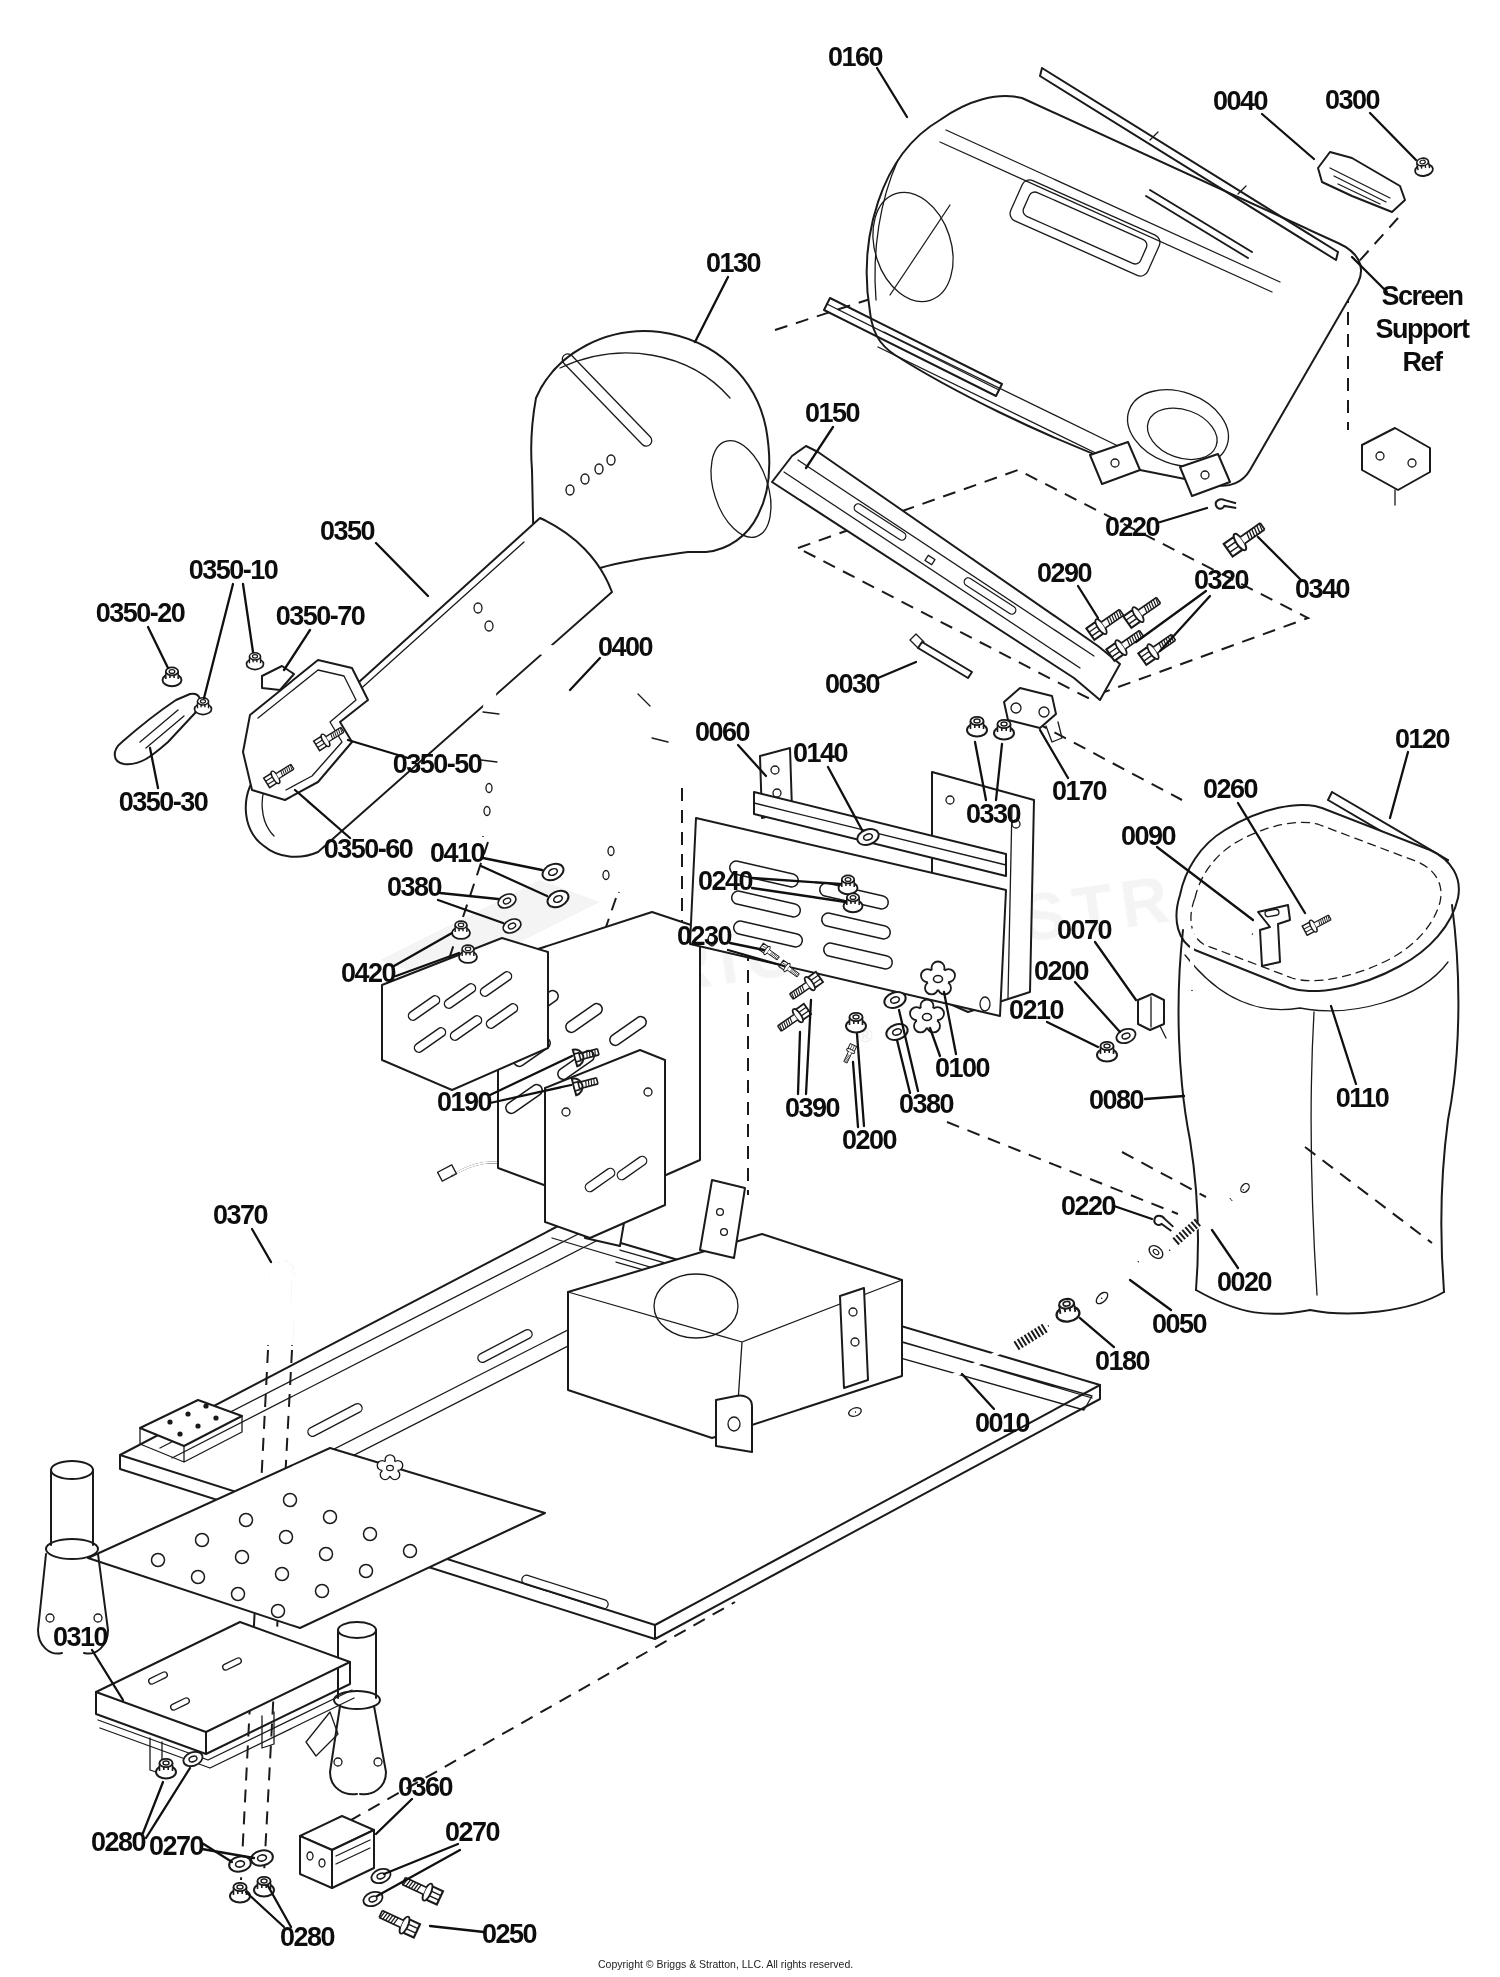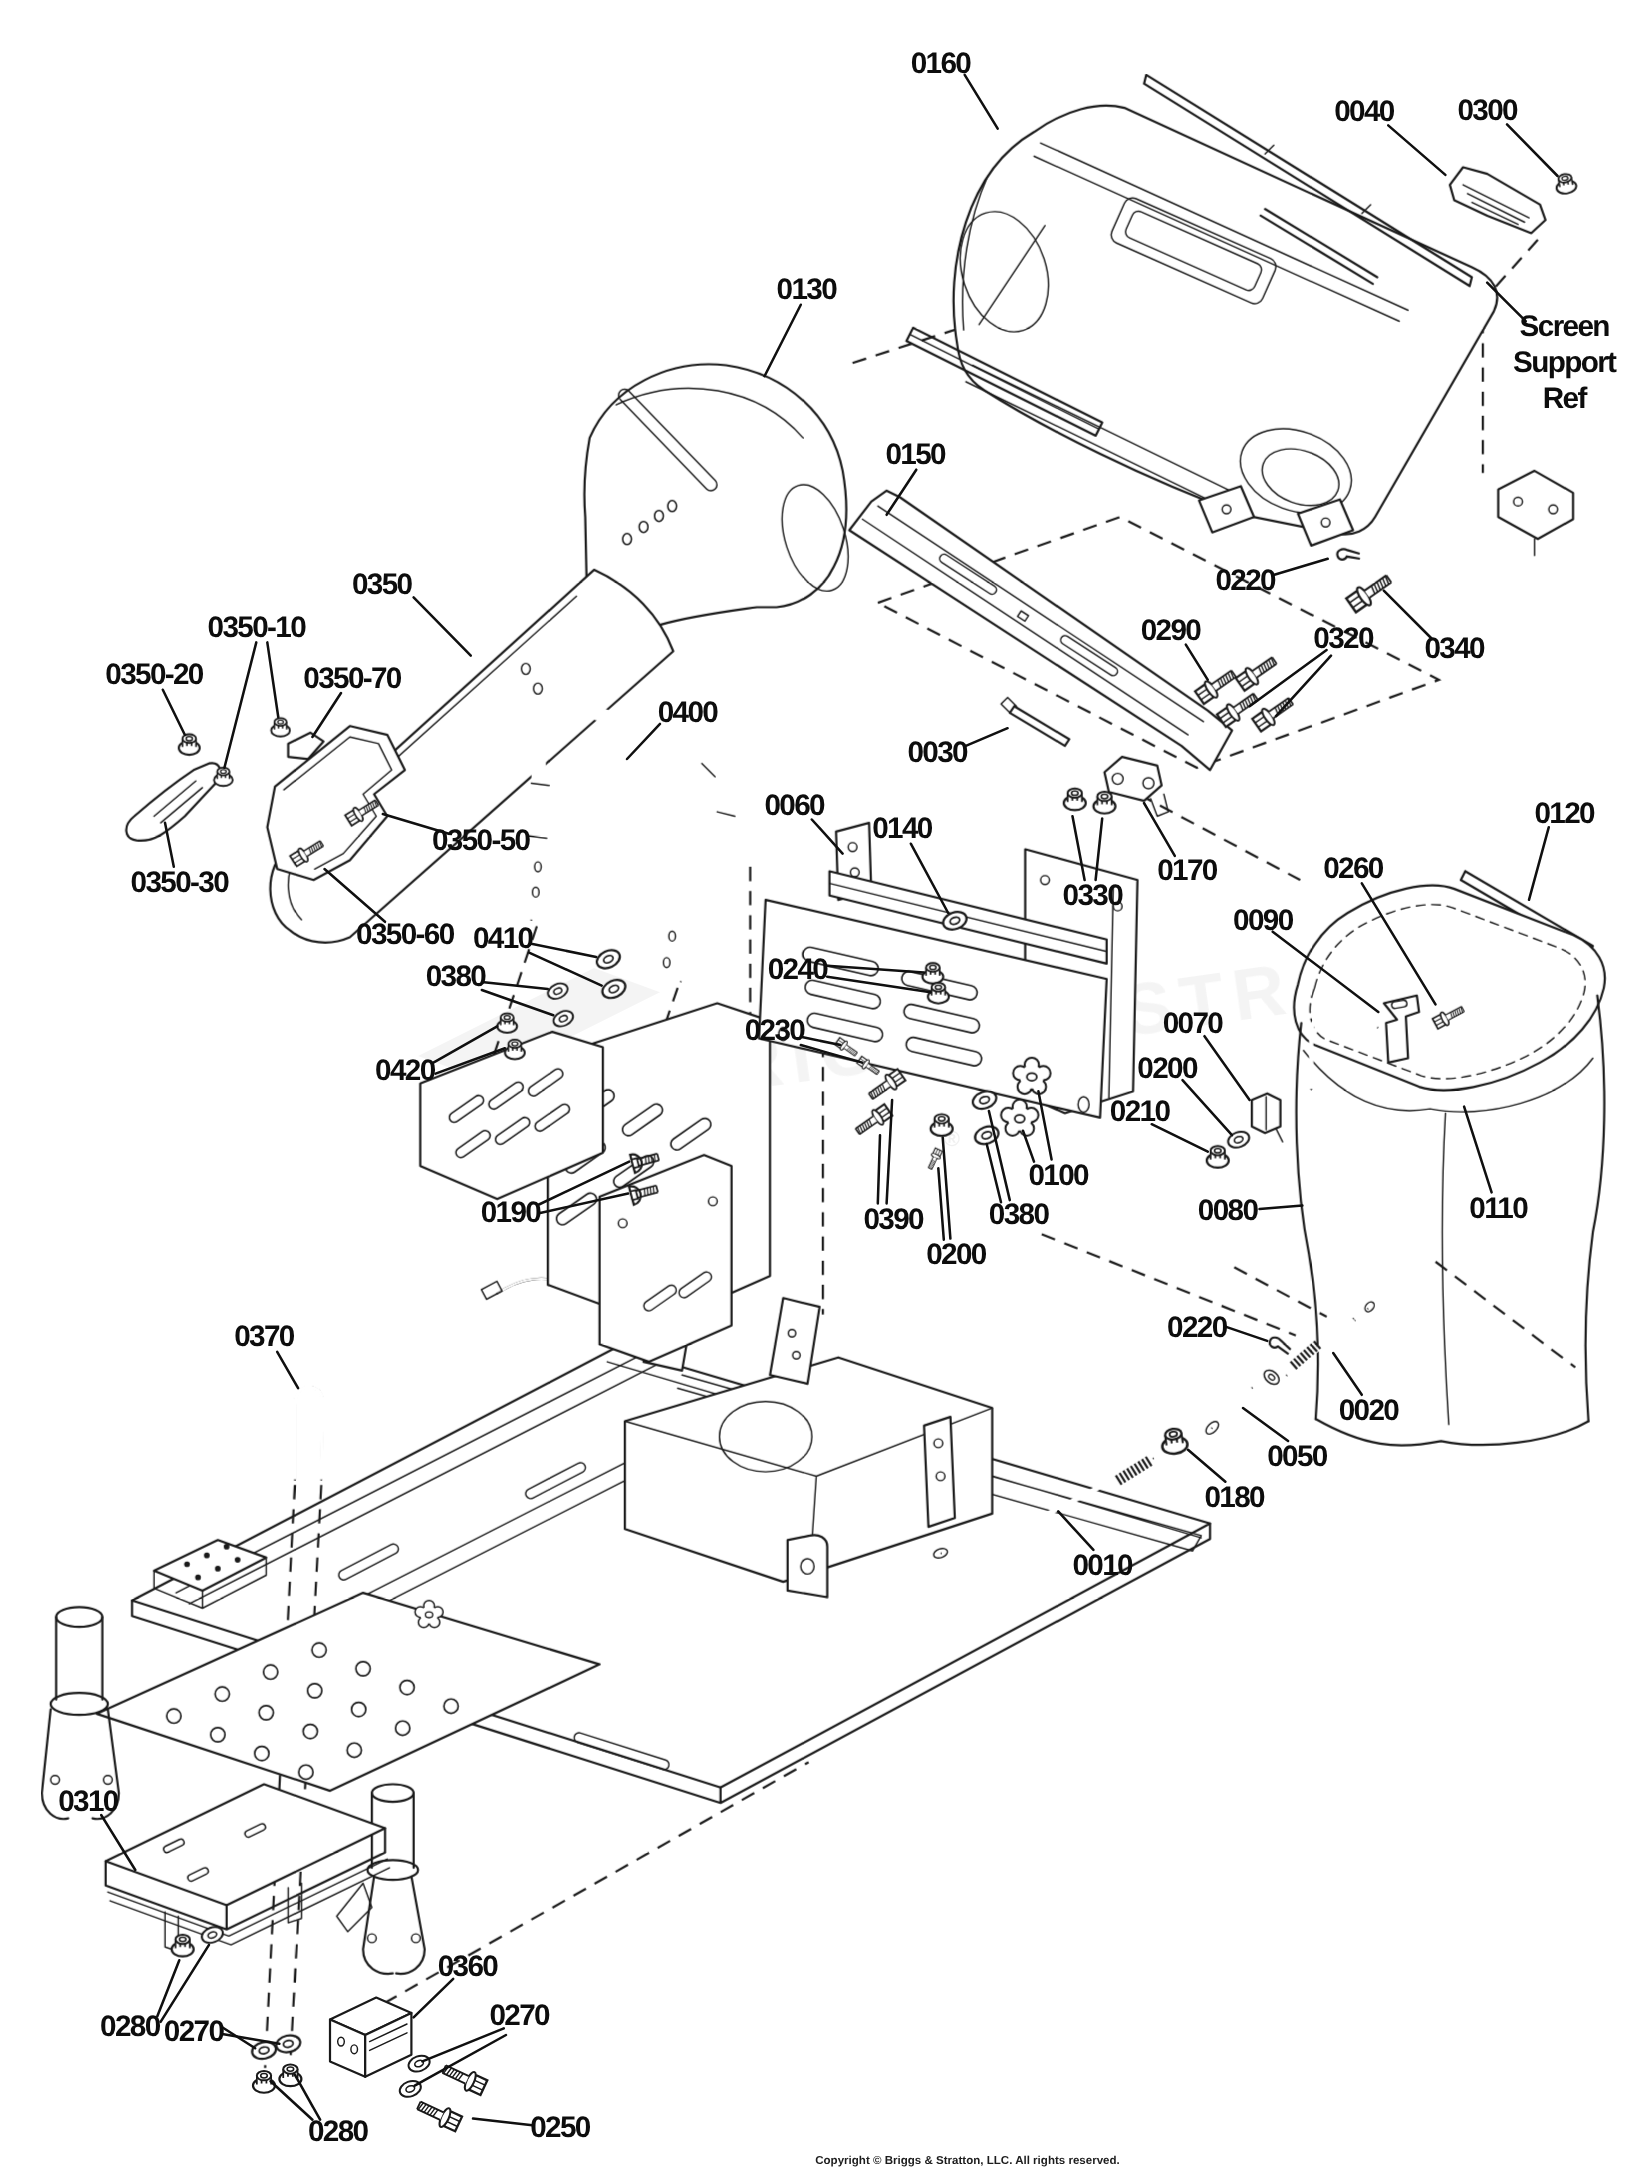--- a/index.html
+++ b/index.html
@@ -9,21 +9,21 @@
   .ln{stroke:#1a1a1a;stroke-width:2;fill:none;stroke-linecap:round;stroke-linejoin:round;}
   .lnthin{stroke:#1a1a1a;stroke-width:1.3;fill:none;stroke-linecap:round;stroke-linejoin:round;}
   .wfill{fill:#ffffff;stroke:#1a1a1a;stroke-width:2;stroke-linejoin:round;}
   .dash{stroke:#1a1a1a;stroke-width:2;fill:none;stroke-dasharray:13 9;}
   .leader{stroke:#101010;stroke-width:2.3;fill:none;stroke-linecap:round;}
   .callout-text{font-family:"Liberation Sans",sans-serif;font-weight:bold;font-size:27px;
                 letter-spacing:-1.5px;fill:#0d0d0d;}
   .wm-text{font-family:"Liberation Sans",sans-serif;font-weight:bold;font-size:66px;
            letter-spacing:8px;}
   .footer{position:absolute;left:598px;top:1958px;width:420px;
-          font-size:10.5px;font-weight:bold;color:#1d1d1d;text-align:right;}
+          font-size:10.5px;font-weight:normal;color:#1d1d1d;}
 </style>
 </head>
 <body>
 
 <div class="stage">
 <svg width="1500" height="1977" viewBox="0 0 1500 1977">
 
   <defs>
     <g id="sym-washer">
       <ellipse cx="0" cy="0" rx="11" ry="7.5" fill="#fff" stroke="#1a1a1a" stroke-width="2"></ellipse>

